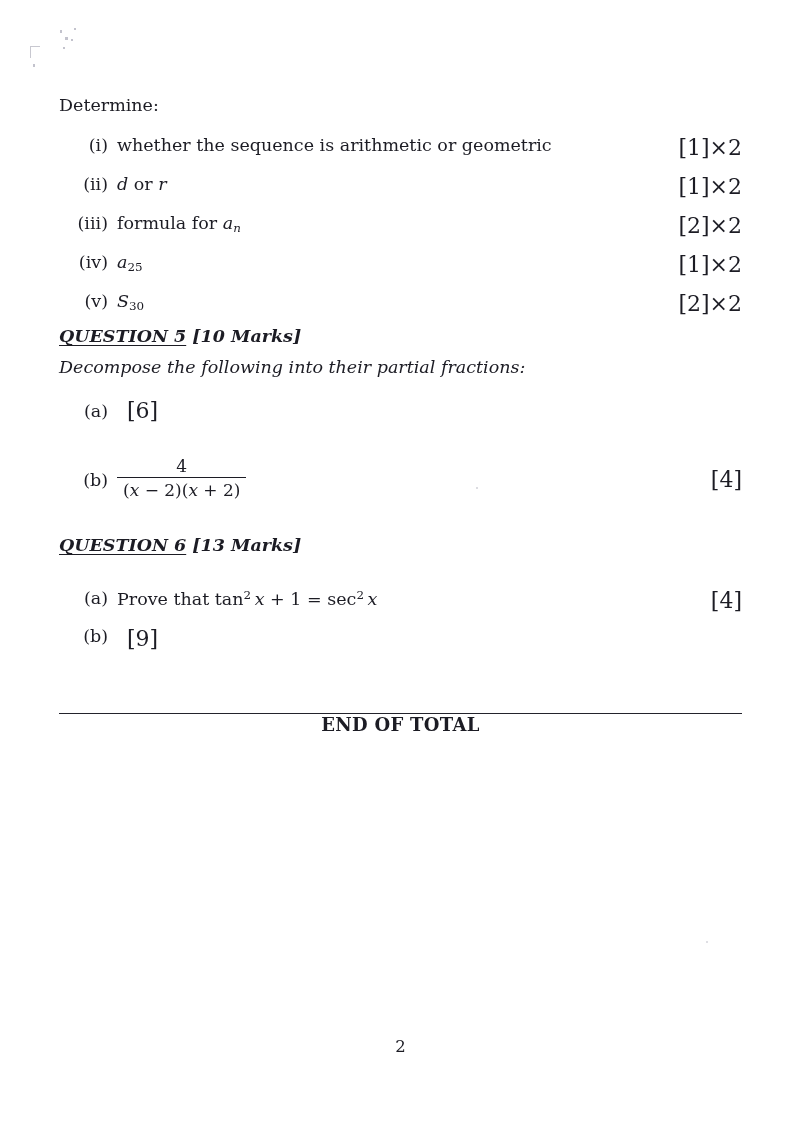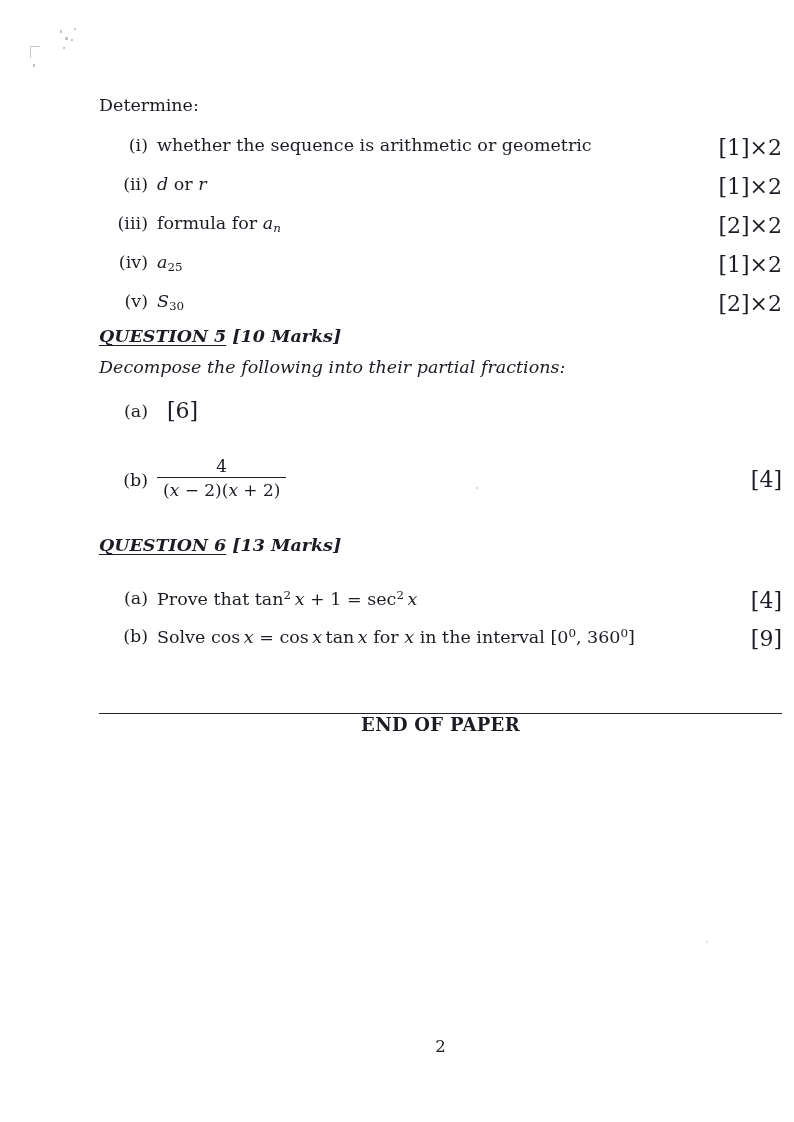--- a/index.html
+++ b/index.html
@@ -32,21 +32,20 @@
     pointer-events: none;
   }
 
   
   .page {
     position: absolute;
     left: 59px;
     top: 0;
     width: 683px;
     height: 1122px;
-    margin-left: 40px;
   }
 
   .lead {
     position: absolute;
     left: 0;
     font-size: 17.5px;
     line-height: 1.25;
     white-space: nowrap;
   }
 
@@ -236,22 +235,21 @@
   </div>
 
   <div class="row" style="top:588px;">
     <span class="marker">(a)</span>
     <span class="body">Prove that tan<sup>2</sup> <span class="mi">x</span> + 1 = sec<sup>2</sup> <span class="mi">x</span></span>
     <span class="marks">[4]</span>
   </div>
 
   <div class="row" style="top:626px;">
     <span class="marker">(b)</span>
-    <span class="body">Solve cos <span class="mi">x</span> = cos <span class="mi">x</span> tan <span class="mi">x</span> for <span class="mi">x</span> in the interval [0<sup>0</sup>, 360<sup>0</sup>]</span>
     <span class="marks">[9]</span>
   </div>
 
   <div class="hrule" style="top:713px;"></div>
-  <div class="endpaper" style="top:714px;">END OF PAPER</div>
+  <div class="endpaper" style="top:714px;">END OF TOTAL</div>
 
   <div class="pagenum" style="top:1037px;">2</div>
 
 </div>
 
 </body></html>

